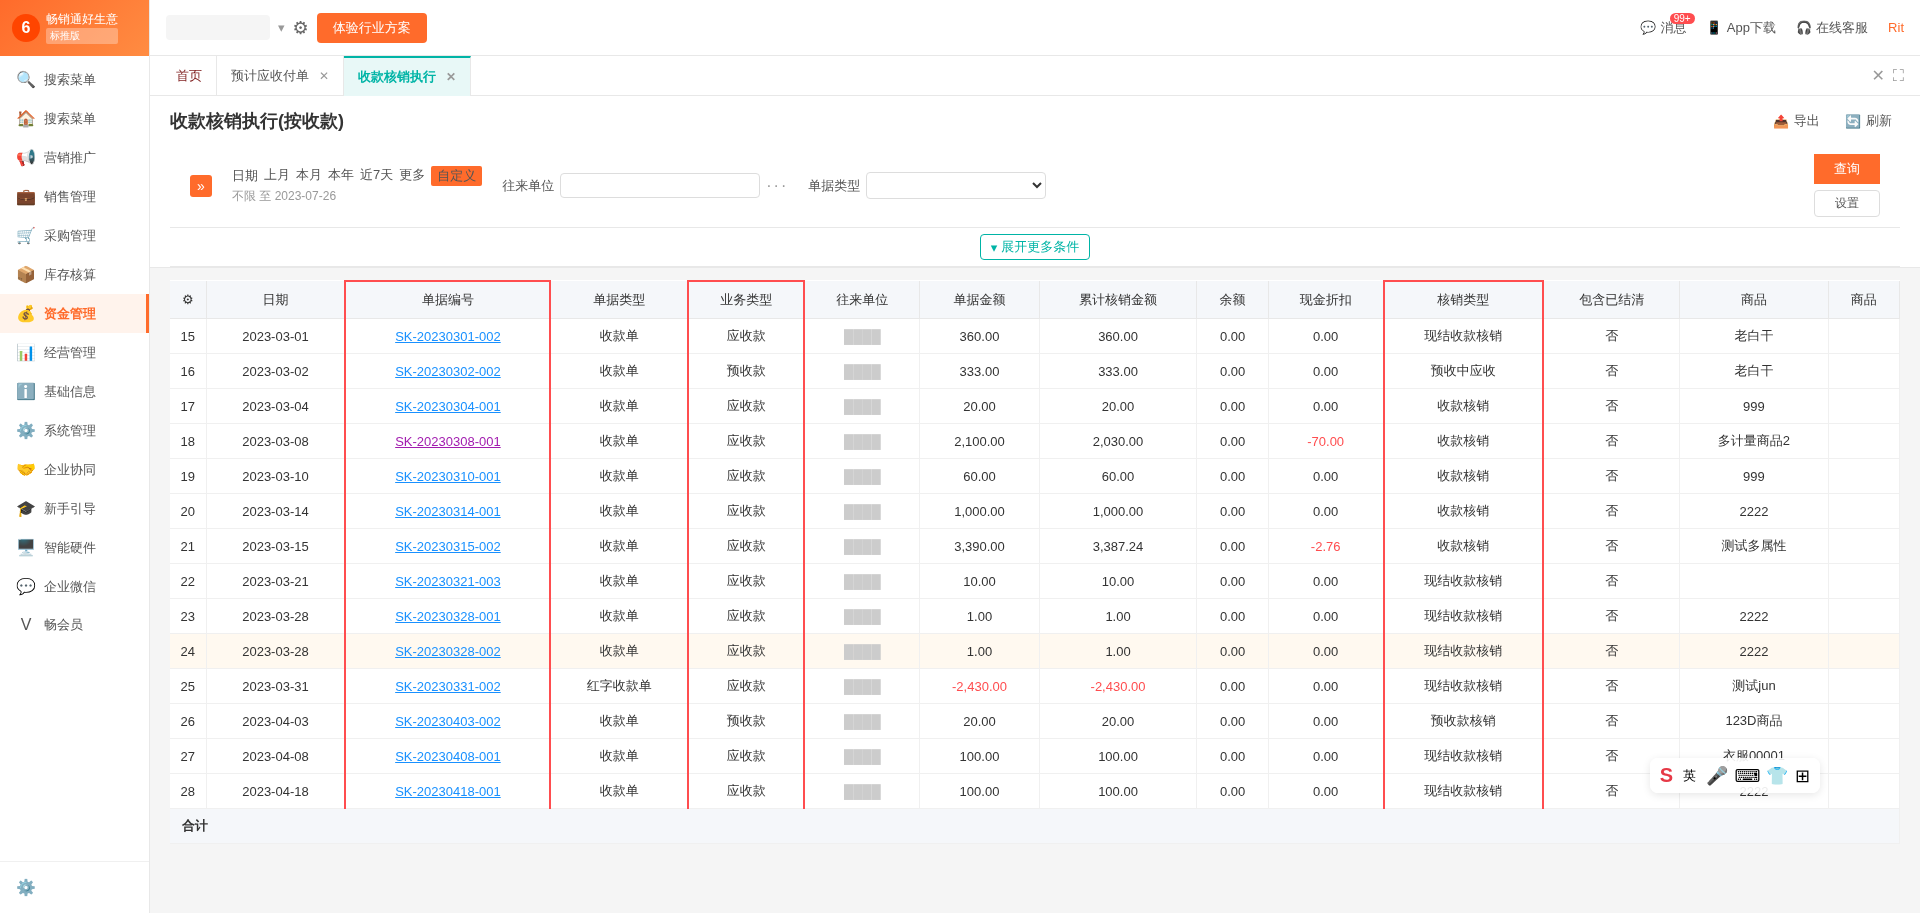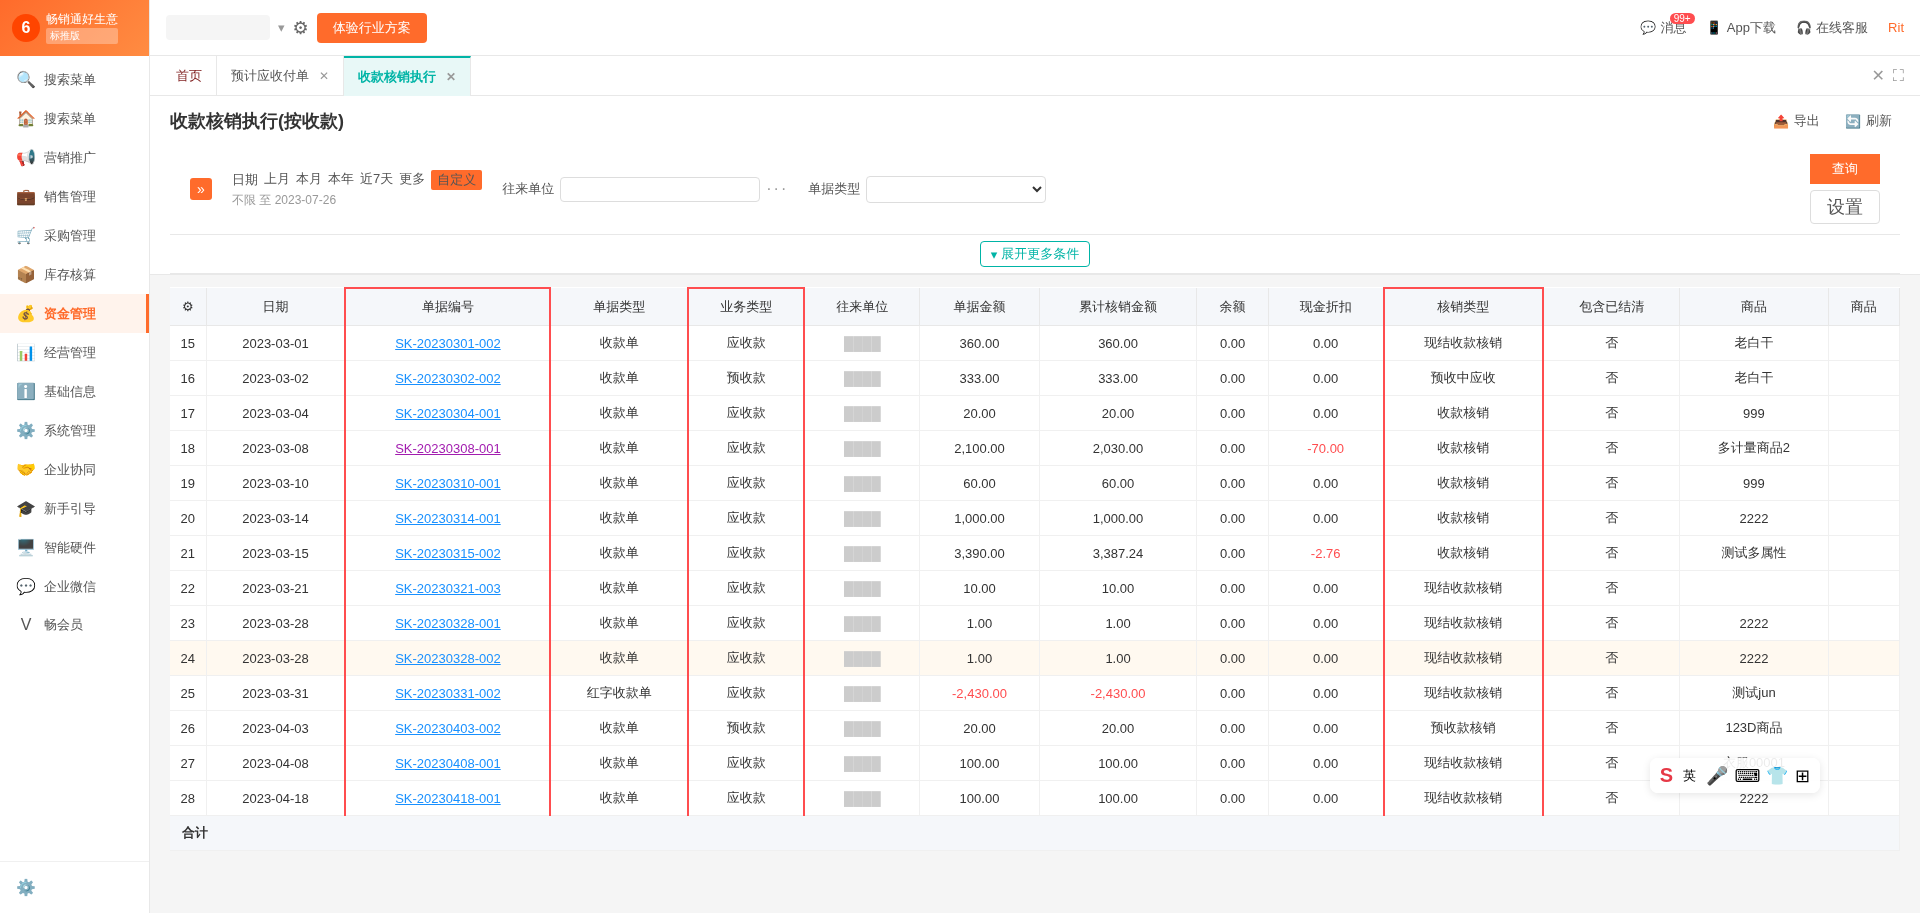--- a/index.html
+++ b/index.html
@@ -134,21 +134,21 @@
       display: flex; align-items: center; gap: 4px;
       color: #555; cursor: pointer; font-size: 13px;
       padding: 4px 8px; border-radius: 4px;
     }
     .query-btn {
       background: #ff6b2b; color: #fff; border: none;
       padding: 6px 20px; border-radius: 0; cursor: pointer; font-size: 13px;
     }
     .setting-btn {
       background: #fff; color: #555; border: 1px solid #ddd;
-      padding: 4px 16px; border-radius: 4px; cursor: pointer; font-size: 18px;
+      padding: 4px 16px; border-radius: 4px; cursor: pointer; font-size: 12px;
     }
 
     
     .filter-area {
       background: #fff;
       padding: 10px 20px;
       display: flex; align-items: center; gap: 20px;
       border-bottom: 1px solid #e8e8e8;
       flex-wrap: wrap;
     }

